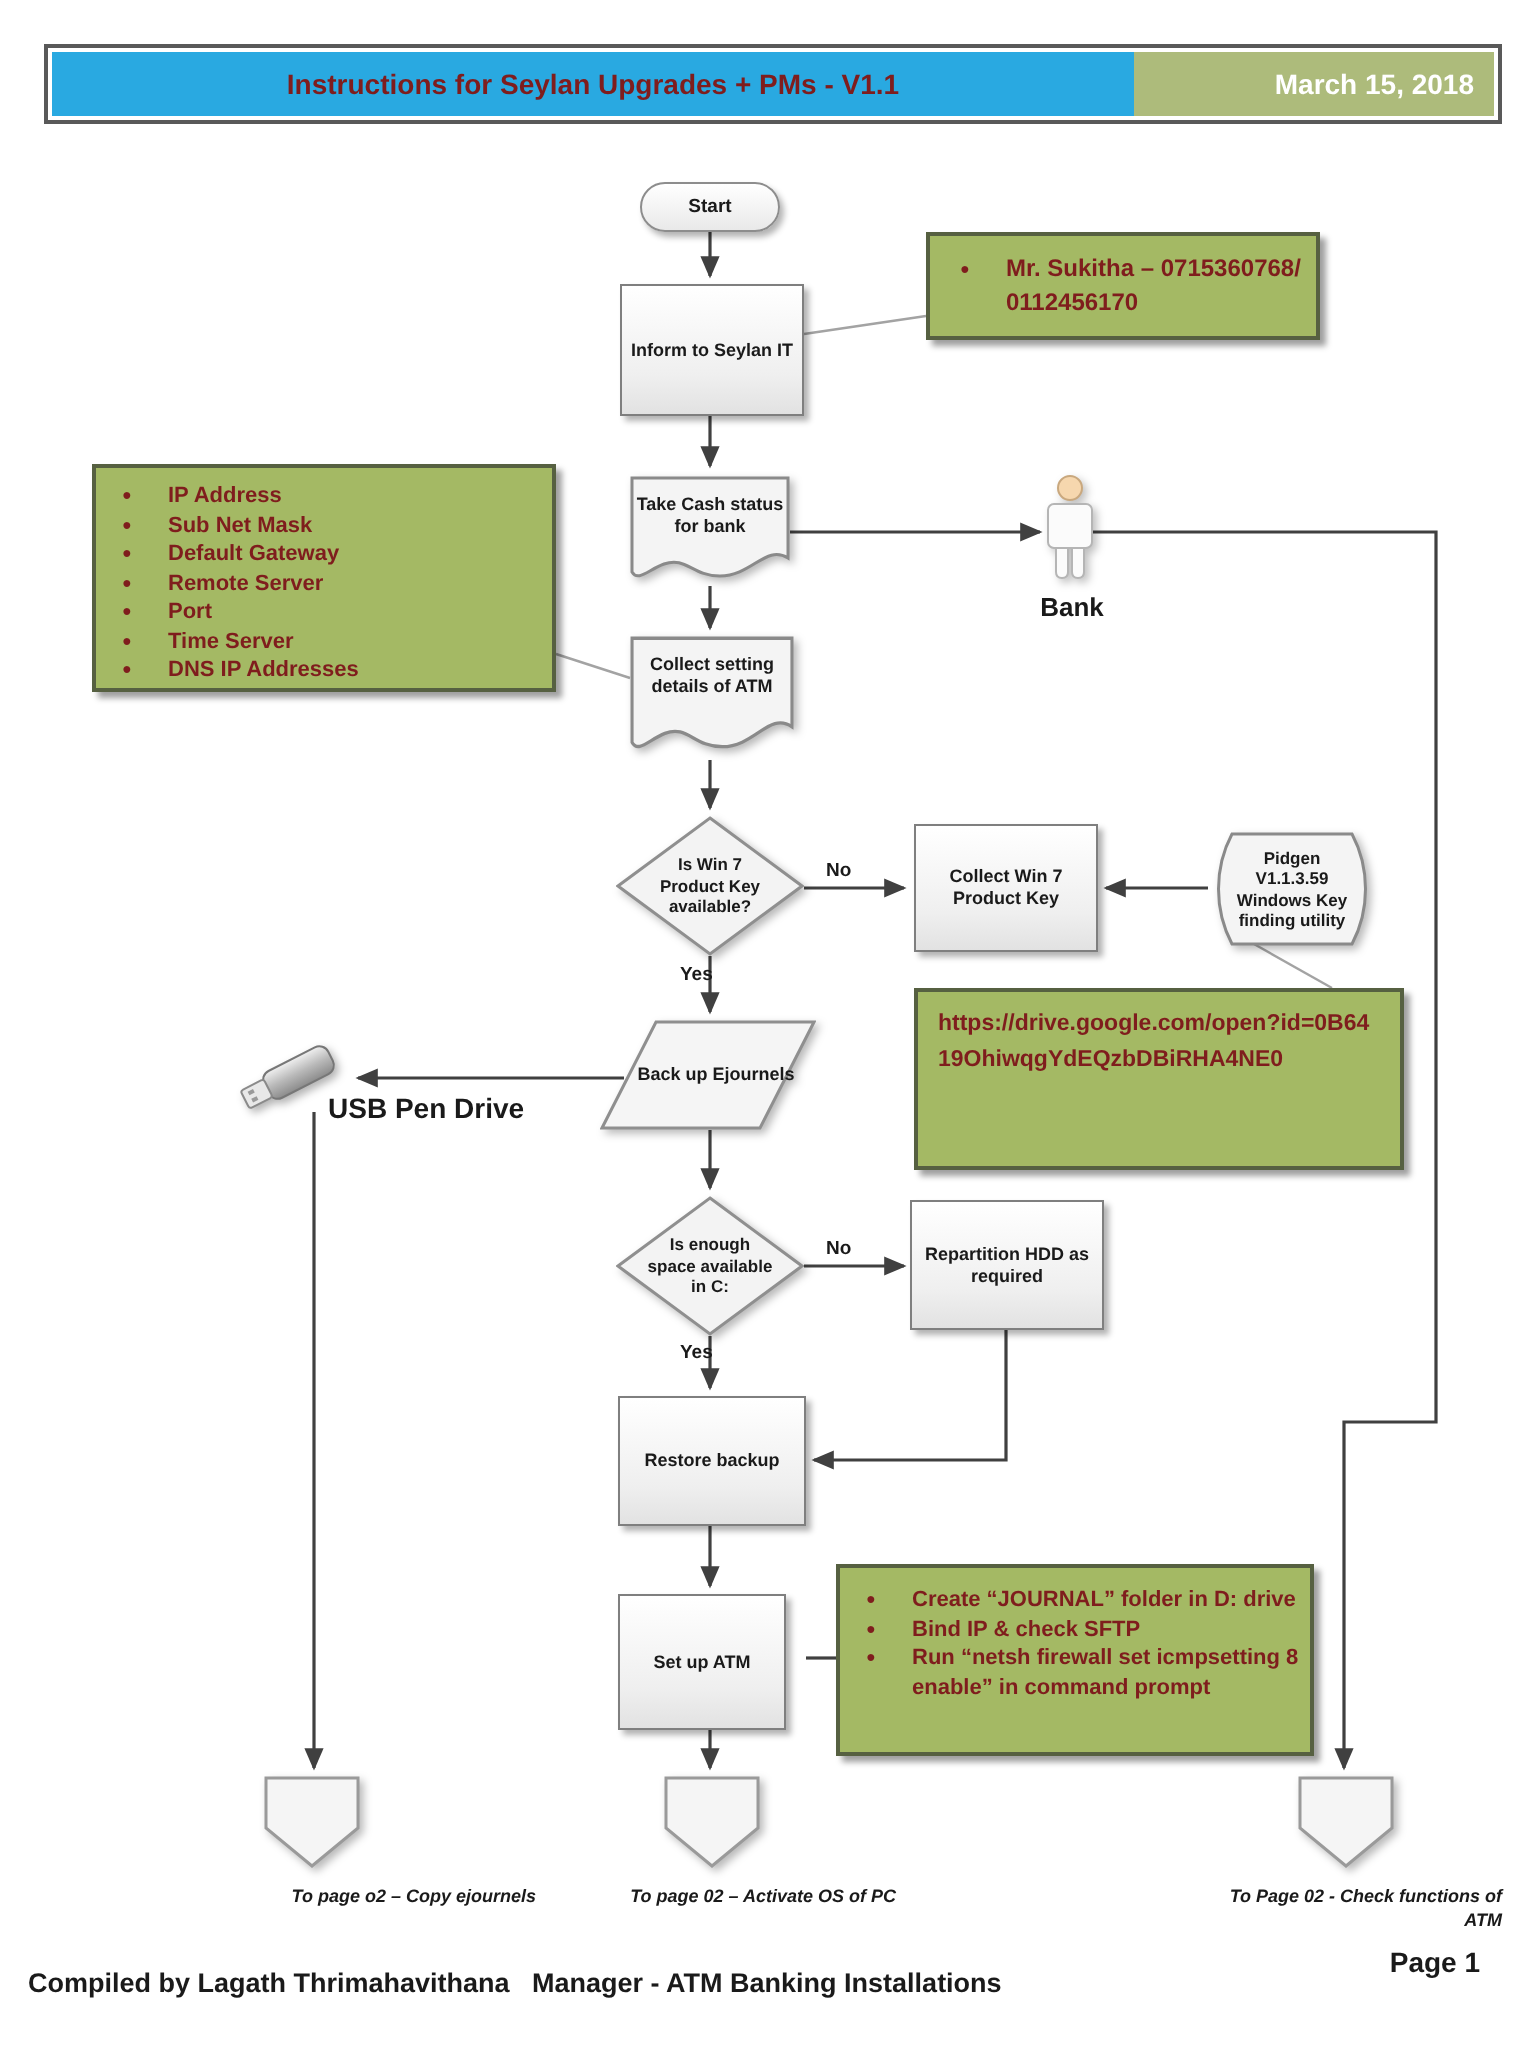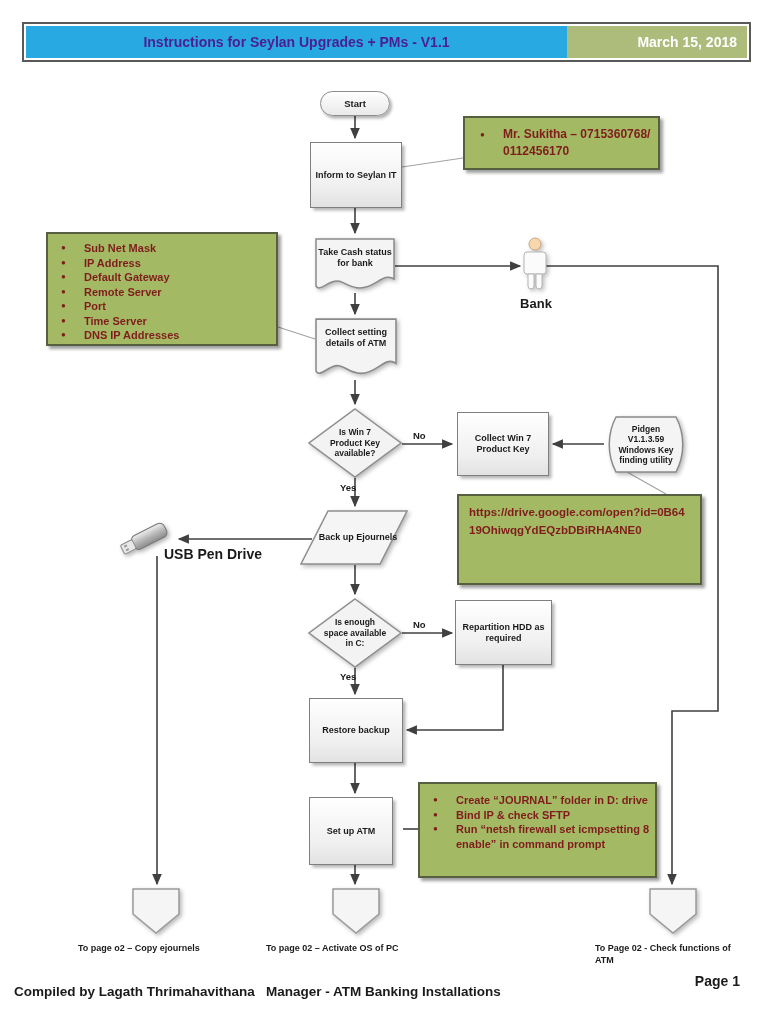--- a/index.html
+++ b/index.html
@@ -1,21 +1,21 @@
 <!DOCTYPE html>
 <html><head>
 <meta charset="utf-8">
 <style>
   html,body{margin:0;padding:0;background:#ffffff;}
   .page{position:relative;width:768px;height:1024px;background:#ffffff;overflow:hidden;
         font-family:"Liberation Sans",sans-serif;color:#1a1a1a;}
   
   .hdr{position:absolute;left:22px;top:22px;width:729px;height:40px;
        border:2px solid #595959;background:#ffffff;display:flex;padding:2px;box-sizing:border-box;}
-  .hdr-title{flex:1;background:#29a9e1;color:#4c1d95;font-weight:bold;font-size:14px;
+  .hdr-title{flex:1;background:#29a9e1;color:#7f1d1d;font-weight:bold;font-size:14px;
              display:flex;align-items:center;justify-content:center;}
   .hdr-date{width:180px;background:#adbb7b;color:#ffffff;font-weight:bold;font-size:14px;
             display:flex;align-items:center;justify-content:flex-end;padding-right:10px;box-sizing:border-box;}
   
   .shape{position:absolute;box-sizing:border-box;}
   .proc{border:1.5px solid #7f7f7f;background:linear-gradient(180deg,#ffffff 0%,#efefef 70%,#e2e2e2 100%);
         box-shadow:2.5px 2.5px 3px rgba(0,0,0,0.30);
         display:flex;align-items:center;justify-content:center;text-align:center;
         font-weight:bold;font-size:9px;line-height:11px;padding:3px;}
   .term{border:1.5px solid #8d8d8d;border-radius:13px;
@@ -37,21 +37,21 @@
   .note li{position:relative;padding-left:32px;}
   .note li::before{content:"\25CF";position:absolute;left:9px;top:0;font-size:8px;}
   .note-sm{font-size:11px;line-height:14.5px;}
   .note-contact{font-size:12px;line-height:17px;}
   .note-setup{font-size:11px;line-height:14.5px;}
   .note-utility{font-size:11.5px;line-height:17.5px;padding:8px 10px;}
   .note-utility .lnk{word-break:break-all;}
   
   .lbl{position:absolute;font-weight:bold;}
   .branch{font-size:9.5px;width:30px;text-align:left;}
-  .offlbl{position:absolute;font-weight:bold;font-size:9px;text-align:left;line-height:12px;}
+  .offlbl{position:absolute;font-weight:bold;font-size:9px;text-align:right;line-height:12px;font-style:italic;}
   .footer-left{position:absolute;left:14px;top:984px;font-weight:bold;font-size:13.5px;white-space:pre-wrap;}
   .footer-page{position:absolute;left:640px;top:973px;width:100px;text-align:right;font-weight:bold;font-size:14px;}
   .conn{position:absolute;left:0;top:0;pointer-events:none;}
 </style>
 </head>
 <body>
 
 <div class="page">
 
   <div class="hdr">
@@ -118,22 +118,22 @@
       <circle cx="18" cy="8" r="6" fill="#f6d7ae" stroke="#c9a87e" stroke-width="1"></circle>
       <path d="M10,16 h16 a3,3 0 0 1 3,3 v16 a3,3 0 0 1 -3,3 h-16 a3,3 0 0 1 -3,-3 v-16 a3,3 0 0 1 3,-3 Z" fill="#fbfbfb" stroke="#b5b5b5" stroke-width="1"></path>
       <path d="M11,38 h6 v12 q0,3 -3,3 q-3,0 -3,-3 Z" fill="#fbfbfb" stroke="#b5b5b5" stroke-width="1"></path>
       <path d="M19,38 h6 v12 q0,3 -3,3 q-3,0 -3,-3 Z" fill="#fbfbfb" stroke="#b5b5b5" stroke-width="1"></path>
     </svg>
   </div>
   <div class="lbl" style="left:505px;top:296px;width:62px;text-align:center;font-size:13px;">Bank</div>
 
   <div class="note note-sm" style="left:46px;top:232px;width:232px;height:114px;padding:7px 4px;">
     <ul>
+        <li>IP Address</li>
         <li>Sub Net Mask</li>
-        <li>IP Address</li>
         <li>Default Gateway</li>
         <li>Remote Server</li>
         <li>Port</li>
         <li>Time Server</li>
         <li>DNS IP Addresses</li>
       </ul>
   </div>
 
   <div class="svgshape" style="left:315px;top:318px;width:82px;height:62px;">
     <svg width="82" height="62" viewBox="0 0 80 56" preserveAspectRatio="none">

